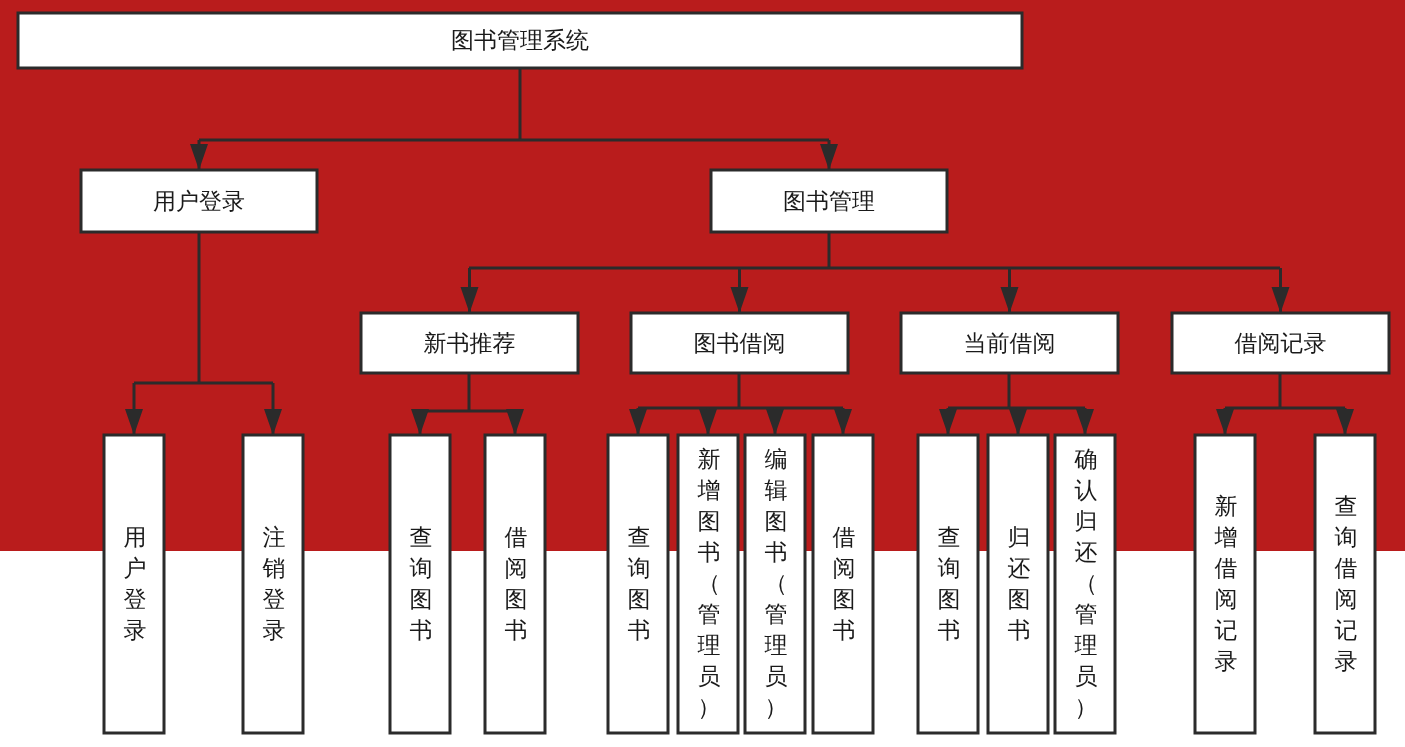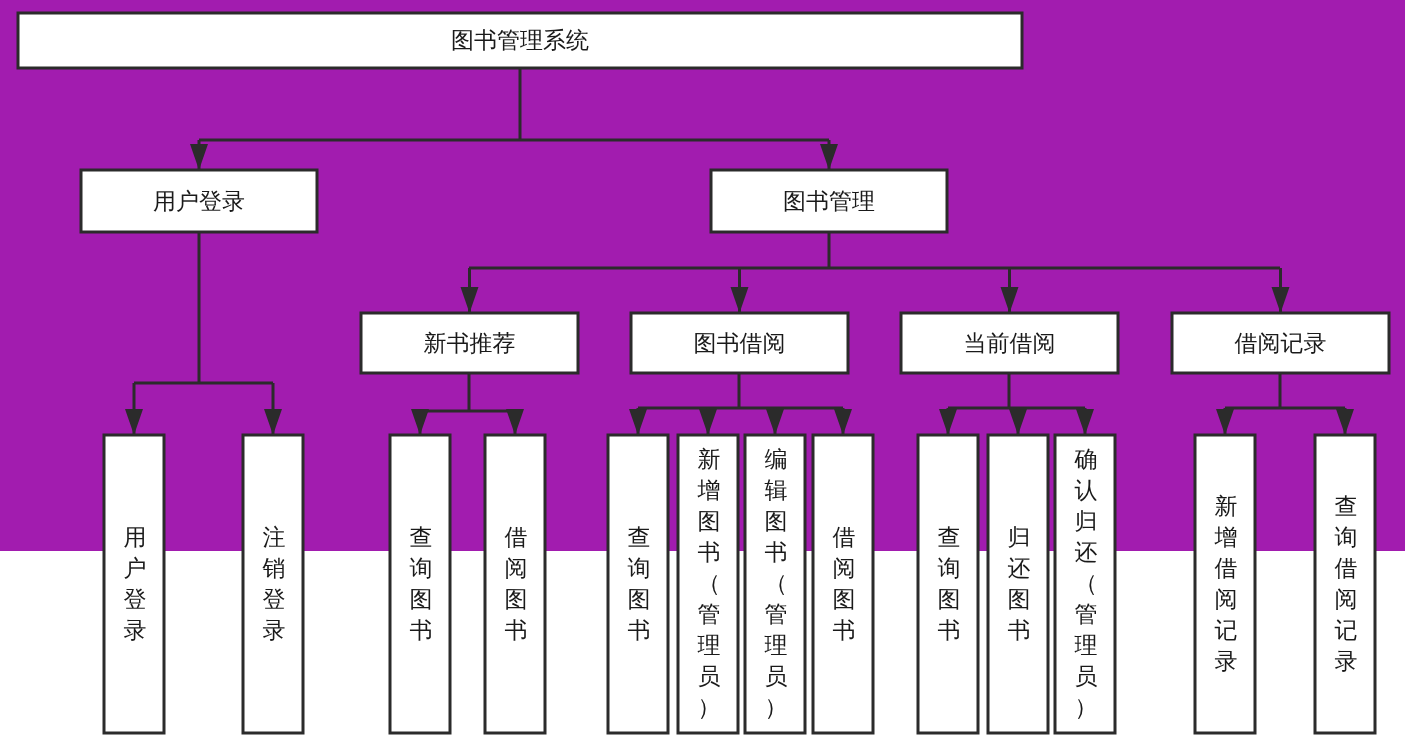--- a/index.html
+++ b/index.html
@@ -11,21 +11,21 @@
   body {
     font-family: "DejaVu Sans", "Liberation Sans", sans-serif;
     width: 1405px;
     height: 747px;
     overflow: hidden;
   }
   #diagram-root {
     position: relative;
     width: 1405px;
     height: 551px;
-    background: #a21caf;
+    background: #b91c1c;
     text-align: right;
   }
   svg.diagram-canvas {
     position: absolute;
     top: 0;
     left: 0;
     width: 1405px;
     height: 747px;
     display: block;
   }

